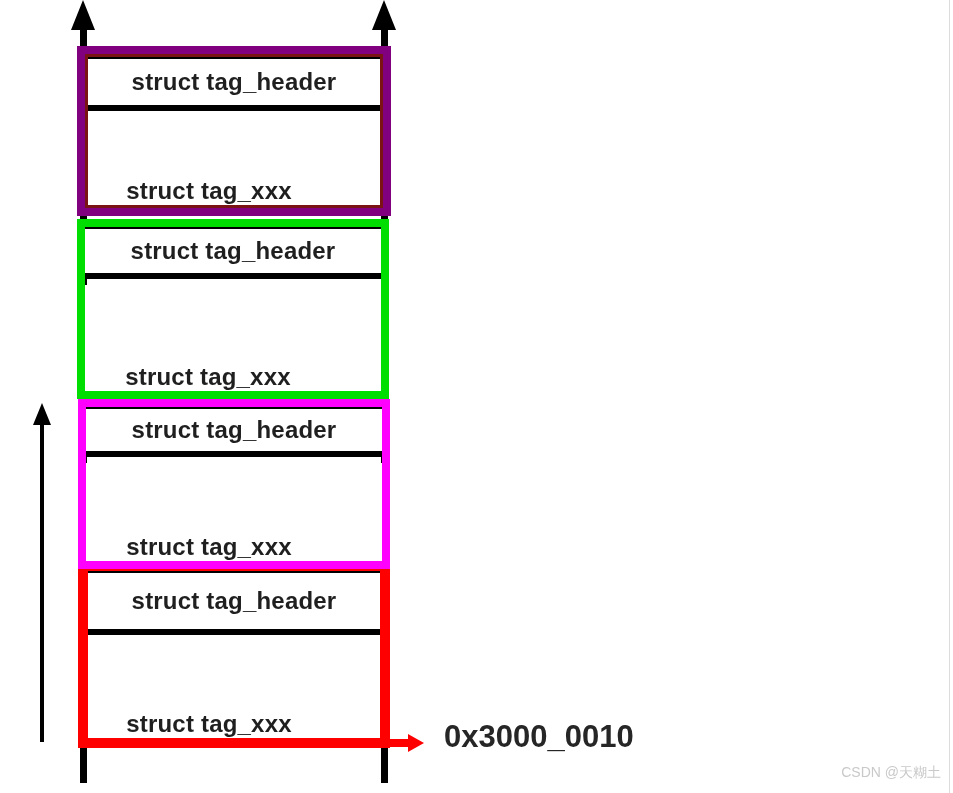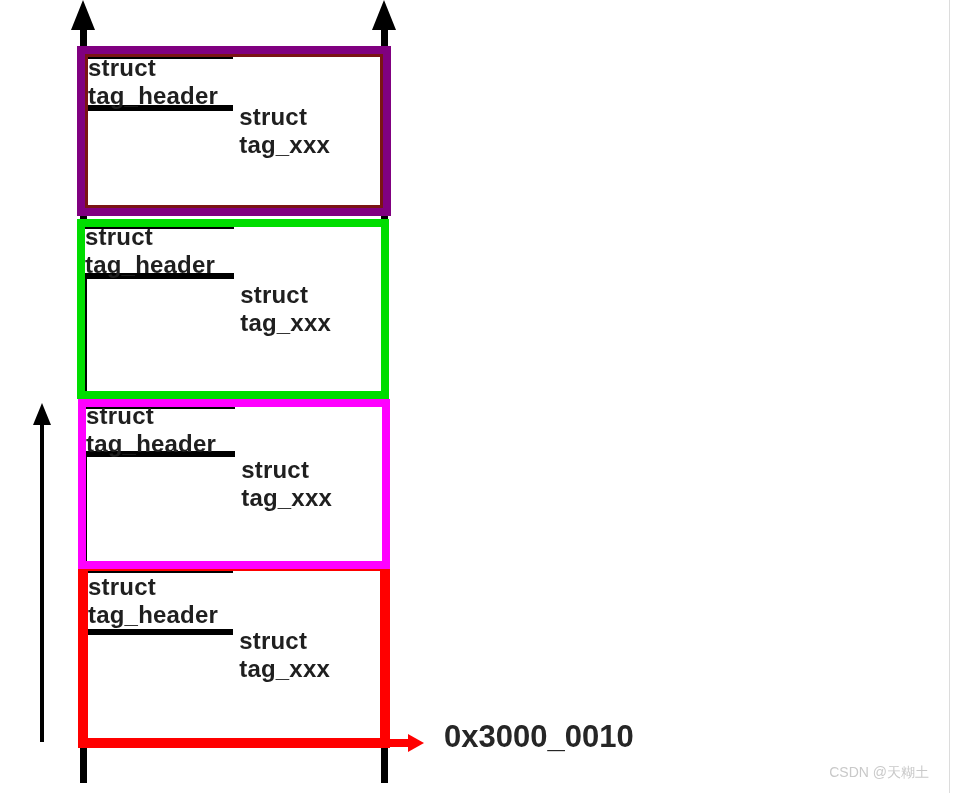--- a/index.html
+++ b/index.html
@@ -19,45 +19,45 @@
   .rail-head-right { left:372px; }
 
   
   .block { position:absolute; box-sizing:border-box; border:8px solid #000; background:transparent; }
   .b0 { left:77px; top:46px;  width:314px; height:170px; z-index:6; }
   .b1 { left:77px; top:219px; width:312px; height:180px; z-index:5; }
   .b2 { left:78px; top:399px; width:312px; height:170px; z-index:4; }
   .b3 { left:78px; top:561px; width:312px; height:187px; z-index:3; border-width:10px; }
 
   .accent { box-sizing:border-box; height:100%; border:3px solid #7a1414; }
-  .cells  { display:flex; flex-direction:row; height:100%;gap:6px; }
+  .cells  { display:flex; flex-direction:column; height:100%;gap:6px; }
   .cell   { background:#ffffff; display:flex; align-items:center; justify-content:center;
             font-weight:bold; font-size:24px; color:#1f1f1f; letter-spacing:0.2px; }
   .cell-header { box-sizing:border-box; border-top:2px solid #000; border-bottom:6px solid #000; }
   .b0 .cell-header { height:54px; }
   .b1 .cell-header { height:52px; }
   .b2 .cell-header { height:50px; }
   .b3 .cell-header { height:64px; }
-  .cell-body { flex:1; padding-right:50px; }
+  .cell-body { flex:1; padding-right:50px;align-items:flex-end; }
 
   
   .grow-shaft { position:absolute; left:40px; top:424px; width:4px; height:318px; background:#000; z-index:1; }
   .grow-head  { position:absolute; left:33px; top:403px; width:0; height:0;
     border-left:9px solid transparent; border-right:9px solid transparent;
     border-bottom:22px solid #000; z-index:1; }
 
   
   .addr-shaft { position:absolute; left:386px; top:739px; width:24px; height:8px; background:#ff0000; z-index:7; }
   .addr-head  { position:absolute; left:408px; top:734px; width:0; height:0;
     border-top:9px solid transparent; border-bottom:9px solid transparent;
     border-left:16px solid #ff0000; z-index:7; }
   .addr-label { position:absolute; left:444px; top:719px; font-size:31px; font-weight:bold;
     color:#262626; z-index:7; white-space:nowrap; }
 
-  .watermark { position:absolute; right:24px; top:764px; font-size:14px; color:#c9c9c9; z-index:2; }
+  .watermark { position:absolute; right:12px; top:764px; font-size:14px; color:#c9c9c9; z-index:2; }
   .page-edge { position:absolute; left:949px; top:0; width:1px; height:793px; background:#dcdcdc; }
 </style>
 </head>
 <body>
 
 <div class="stage">
 
   <div class="rail-head rail-head-left"></div>
   <div class="rail-head rail-head-right"></div>
   <div class="rail rail-left"></div>

